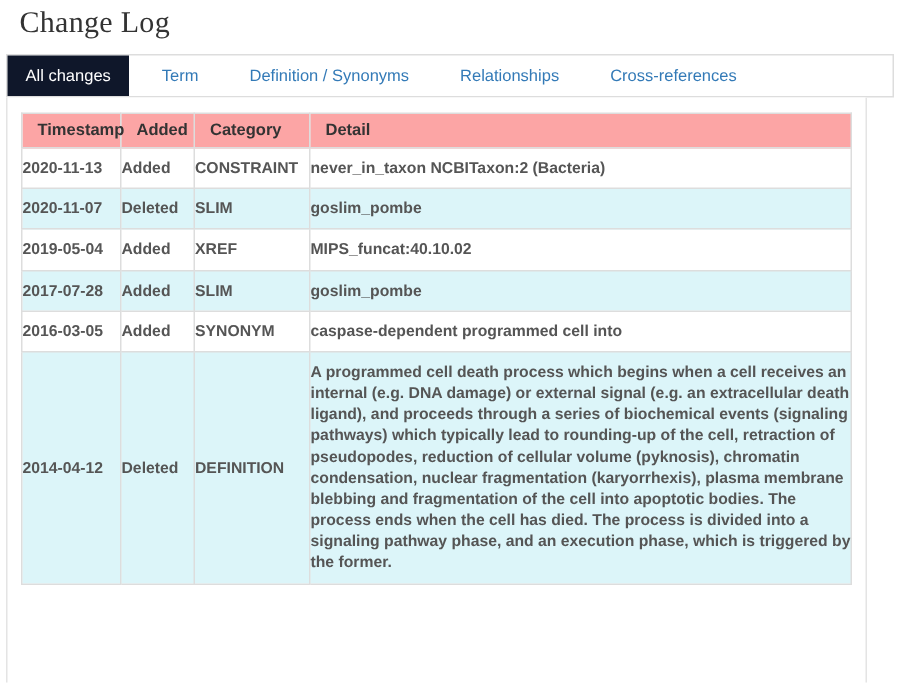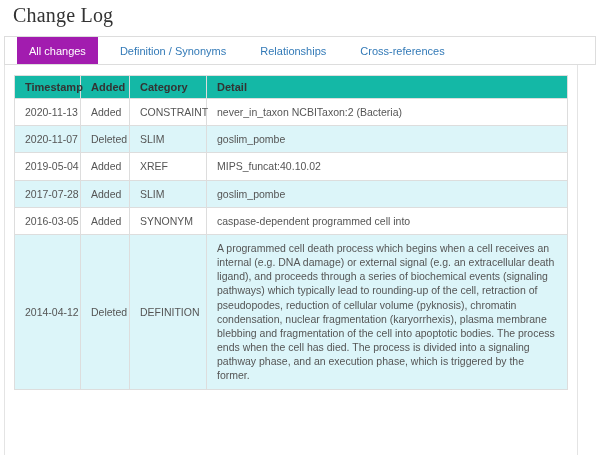--- a/index.html
+++ b/index.html
@@ -32,23 +32,22 @@
     font-size: 11px;
     color: #337ab7;
     display: flex;
     align-items: center;
     padding: 0 12px;
     cursor: pointer;
     white-space: nowrap;
   }
   .tab + .tab { margin-left: 10px; }
   .tab.active {
-    background: #a21caf;
+    background: #0f172a;
     color: #ffffff;
-    margin-left: 12px;
   }
   .content-panel {
     margin-left: 4px;
     width: 574px;
     height: 394px;
     border: 1px solid #e4e4e4;
     border-top: none;
     padding: 10px 0 0 9px;
     background: #ffffff;
   }
@@ -58,31 +57,32 @@
     width: 553px;
     font-size: 10.5px;
   }
   table.change-log th,
   table.change-log td {
     border: 1px solid #dddddd;
     text-align: left;
     vertical-align: middle;
   }
   table.change-log thead th {
-    background: #14b8a6;
+    background: #fca5a5;
     color: #333333;
     font-weight: bold;
     font-size: 11px;
     padding: 5px 10px;
     white-space: nowrap;
   }
   table.change-log td {
-    padding: 6px 10px;
+    padding: 6px 0;
     color: #555555;
     line-height: 1.35;
+    font-weight: bold;
   }
   table.change-log td.cell-timestamp,
   table.change-log td.cell-action,
   table.change-log td.cell-category {
     white-space: nowrap;
   }
   table.change-log tbody tr:nth-child(even) td {
     background: #dcf5f9;
   }
   col.c-timestamp { width: 66px; }
@@ -90,20 +90,21 @@
   col.c-category  { width: 77px; }
   col.c-detail    { width: 361px; }
 </style>
 </head>
 <body>
 
 <h1 class="page-title">Change Log</h1>
 
 <div class="tab-bar">
     <div class="tab active">All changes</div>
+    <div class="tab">Term</div>
     <div class="tab">Definition / Synonyms</div>
     <div class="tab">Relationships</div>
     <div class="tab">Cross-references</div>
   </div>
 
 <div class="content-panel">
   <table class="change-log">
     <colgroup>
       <col class="c-timestamp">
       <col class="c-action">

